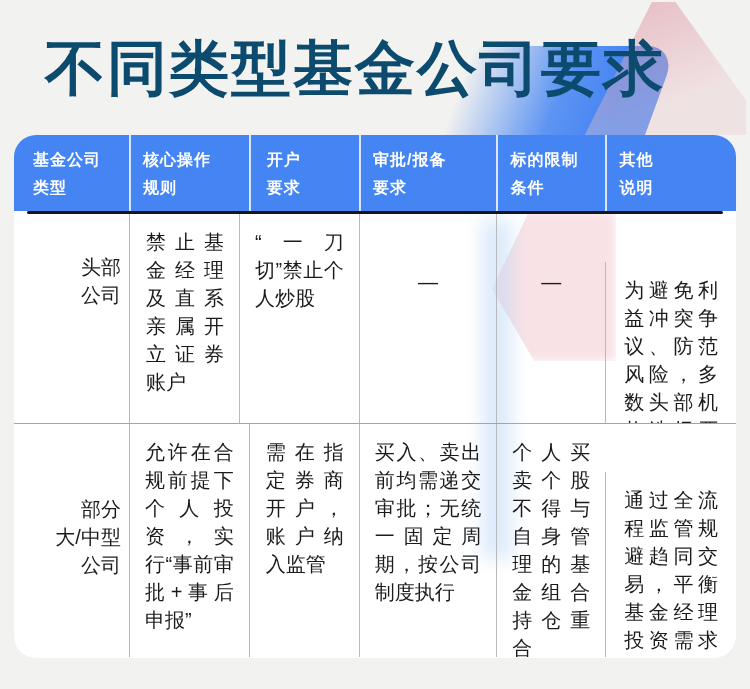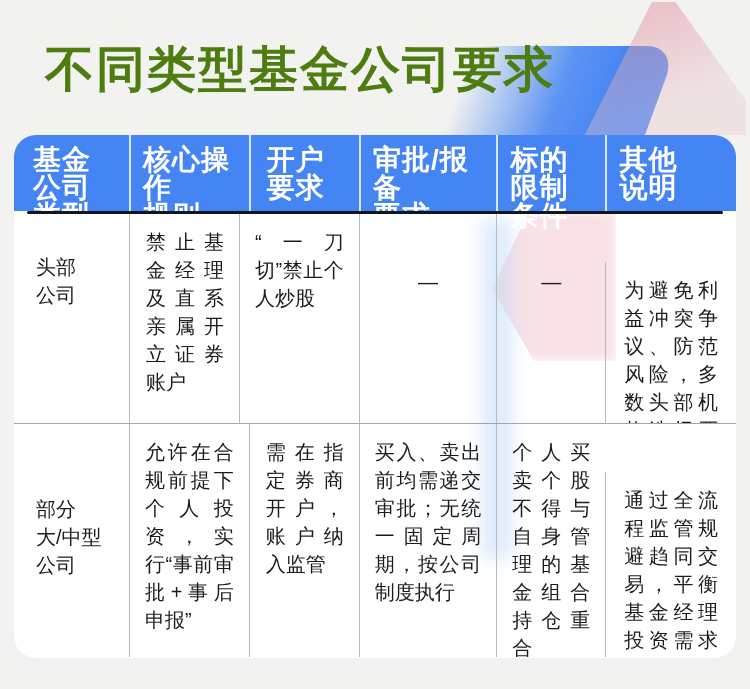--- a/index.html
+++ b/index.html
@@ -20,22 +20,22 @@
     transform: skewX(-20deg);
     transform-origin: bottom left;
   }
   .hero-pink {
     position: absolute; left: 578px; top: 2px; width: 168px; height: 133px;
     background: linear-gradient(160deg, rgba(219,138,152,.55) 0%, rgba(236,200,206,.38) 70%);
     clip-path: polygon(44% 0, 58% 0, 100% 74%, 100% 100%, 4% 100%);
   }
   .page-title {
     position: absolute; left: 45px; top: 40px;
-    font-size: 49px; line-height: 58px; font-weight: 900;
-    color: #4d7c0f; letter-spacing: 2px; white-space: nowrap;
+    font-size: 60px; line-height: 58px; font-weight: 900;
+    color: #0c4a6e; letter-spacing: 2px; white-space: nowrap;
   }
 
   
   .table-card {
     position: absolute; left: 14px; top: 135px;
     width: 722px; height: 523px;
     background: #ffffff;
     border-radius: 22px;
     overflow: hidden;
   }
@@ -51,41 +51,41 @@
     background: rgba(186,214,248,.5);
     filter: blur(9px);
   }
 
   .grid { position: relative; z-index: 1; width: 722px; height: 523px; display: flex; flex-direction: column; }
 
   .thead { display: flex; height: 76px; background: #4484f3; }
   .th {
     box-sizing: border-box;
     padding: 11px 12px 0 12px;
-    color: #ffffff; font-size: 28px; line-height: 28px; font-weight: 700;
+    color: #ffffff; font-size: 16px; line-height: 28px; font-weight: 700;
     white-space: pre-line; letter-spacing: 1px;
     border-left: 2px solid rgba(255,255,255,.8);
   }
   .th.c1 { border-left: none; padding-left: 19px; }
   .head-underline { height: 3px; background: #14161d; margin: 0 13px; border-radius: 2px; }
 
   .tbody { display: flex; flex-direction: column; flex: 1; }
   .body-row { display: flex; }
   .body-row + .body-row { border-top: 1px solid #a5a5a5; }
   .row-1 { height: 209px; }
   .row-2 { height: 233px; }
   .td {
     box-sizing: border-box;
     font-size: 20px; line-height: 28px; color: #1b1b1b;
     text-align: justify;
     padding: 14px 15px 12px 15px;
     border-left: 1px solid #b9b9b9;
     overflow: hidden;
   }
-  .td.c1 { border-left: none; padding-left: 22px; padding-right: 8px; text-align: left; white-space: pre-line; }
+  .td.c1 { border-left: none; padding-left: 22px; padding-right: 8px; text-align: right; white-space: pre-line; }
   .row-1 .td.c1 { padding-top: 39px; }
   .row-2 .td.c1 { padding-top: 71px; }
   .td.c6 { padding-left: 18px; padding-right: 18px; margin-top: 48px; }
   .td.dash { text-align: center; padding-top: 54px; }
 
   
   .c1 { width: 117px; }
   .c2 { width: 122px; }
   .c3 { width: 112px; padding-left: 16px; }
   .c4 { width: 140px; }

